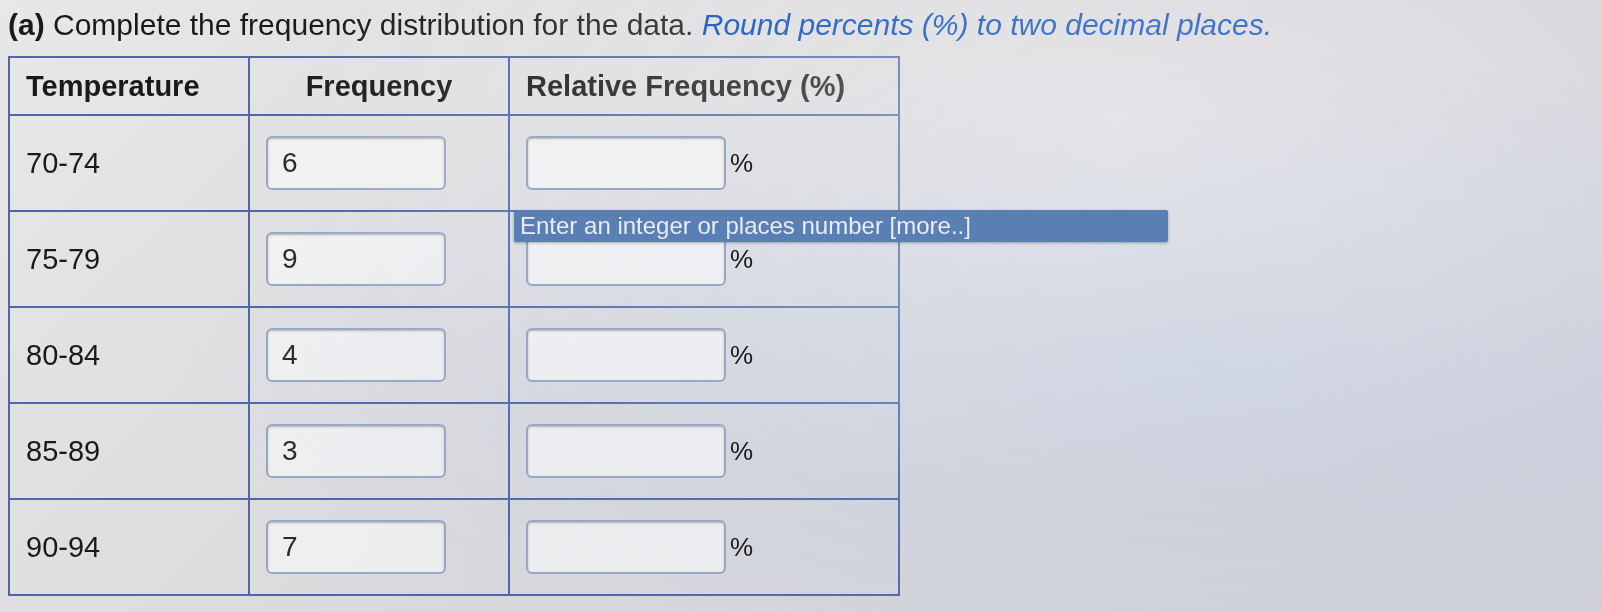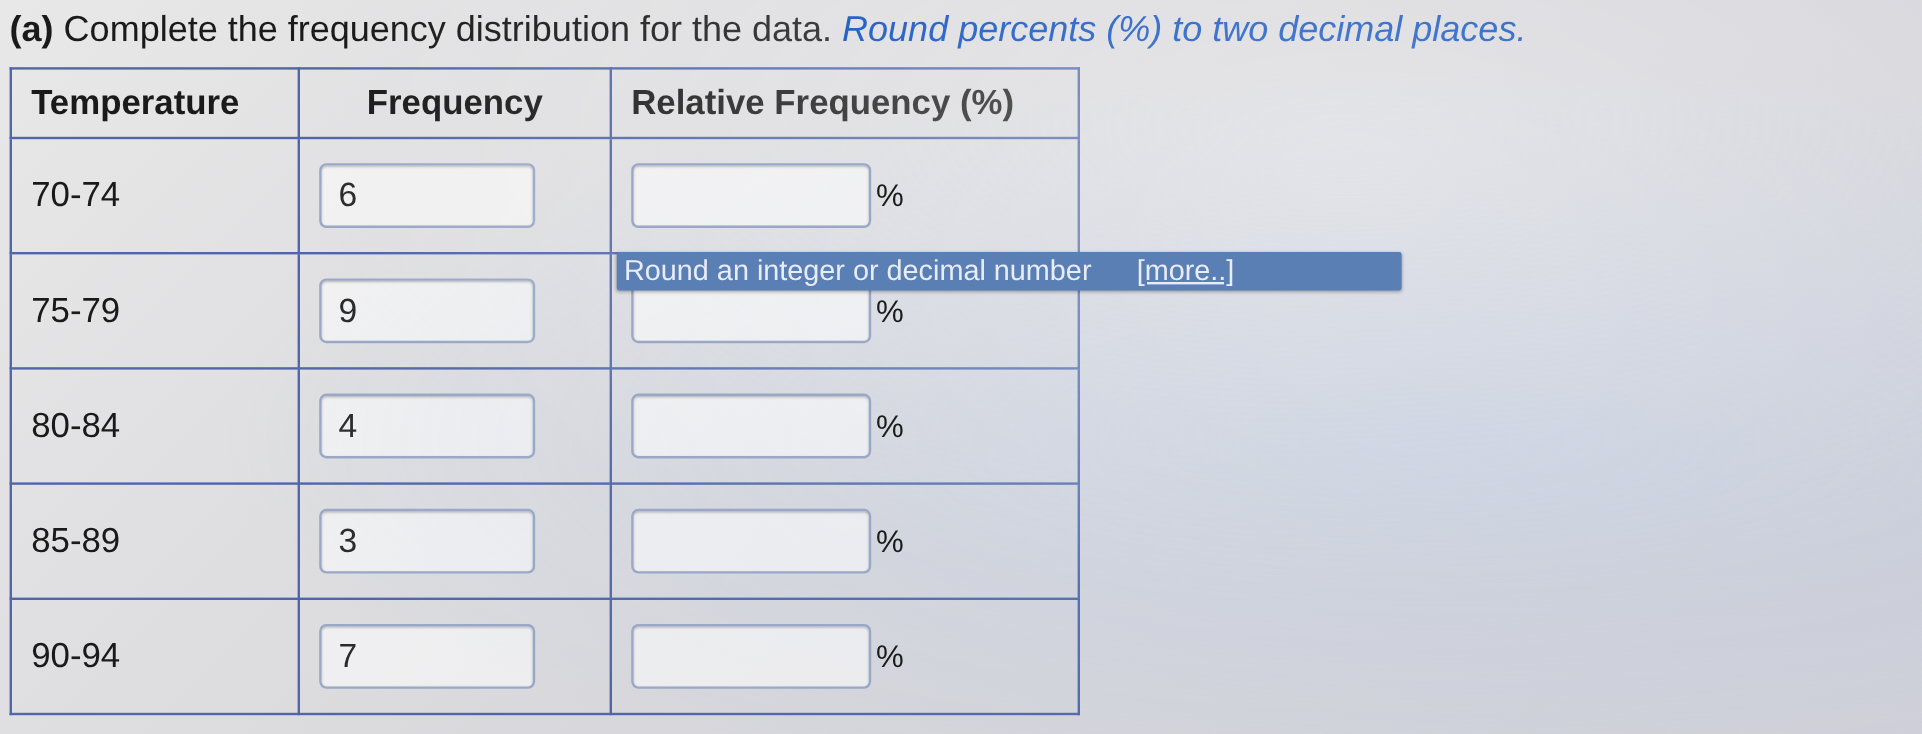--- a/index.html
+++ b/index.html
@@ -61,21 +61,21 @@
       right: -270px;
       background: #5a7fb5;
       color: #e8ecf4;
       font-size: 24px;
       padding: 2px 6px;
       border-radius: 2px;
       white-space: nowrap;
       z-index: 5;
       box-shadow: 0 1px 3px rgba(0,0,0,0.3);
     }
-    .tooltip .more { text-decoration: underline; cursor: pointer; margin-left: 31px; }
+    .tooltip .more { cursor: pointer; }
     
     body::before {
       content:"";
       position: fixed; inset:0;
       background: radial-gradient(ellipse at 70% 20%, rgba(255,255,255,0.35), transparent 55%),
                   radial-gradient(ellipse at 75% 60%, rgba(170,200,240,0.25), transparent 60%);
       pointer-events:none;
     }
   </style>
 </head>
@@ -108,21 +108,21 @@
         </div>
       </td>
     </tr>
     <tr>
       <td class="temp-cell">75-79</td>
       <td class="freq-cell">
         <span class="input-box">9</span>
       </td>
       <td class="rel-cell">
         <div class="tooltip">
-          <span>Round an integer or decimal number</span>
+          <span>Enter an integer or places number</span>
           <span class="more">[more..]</span>
         </div>
         <div class="rel-wrap">
           <span class="input-box empty"></span>
           <span class="pct-unit">%</span>
         </div>
       </td>
     </tr>
     <tr>
       <td class="temp-cell">80-84</td>

